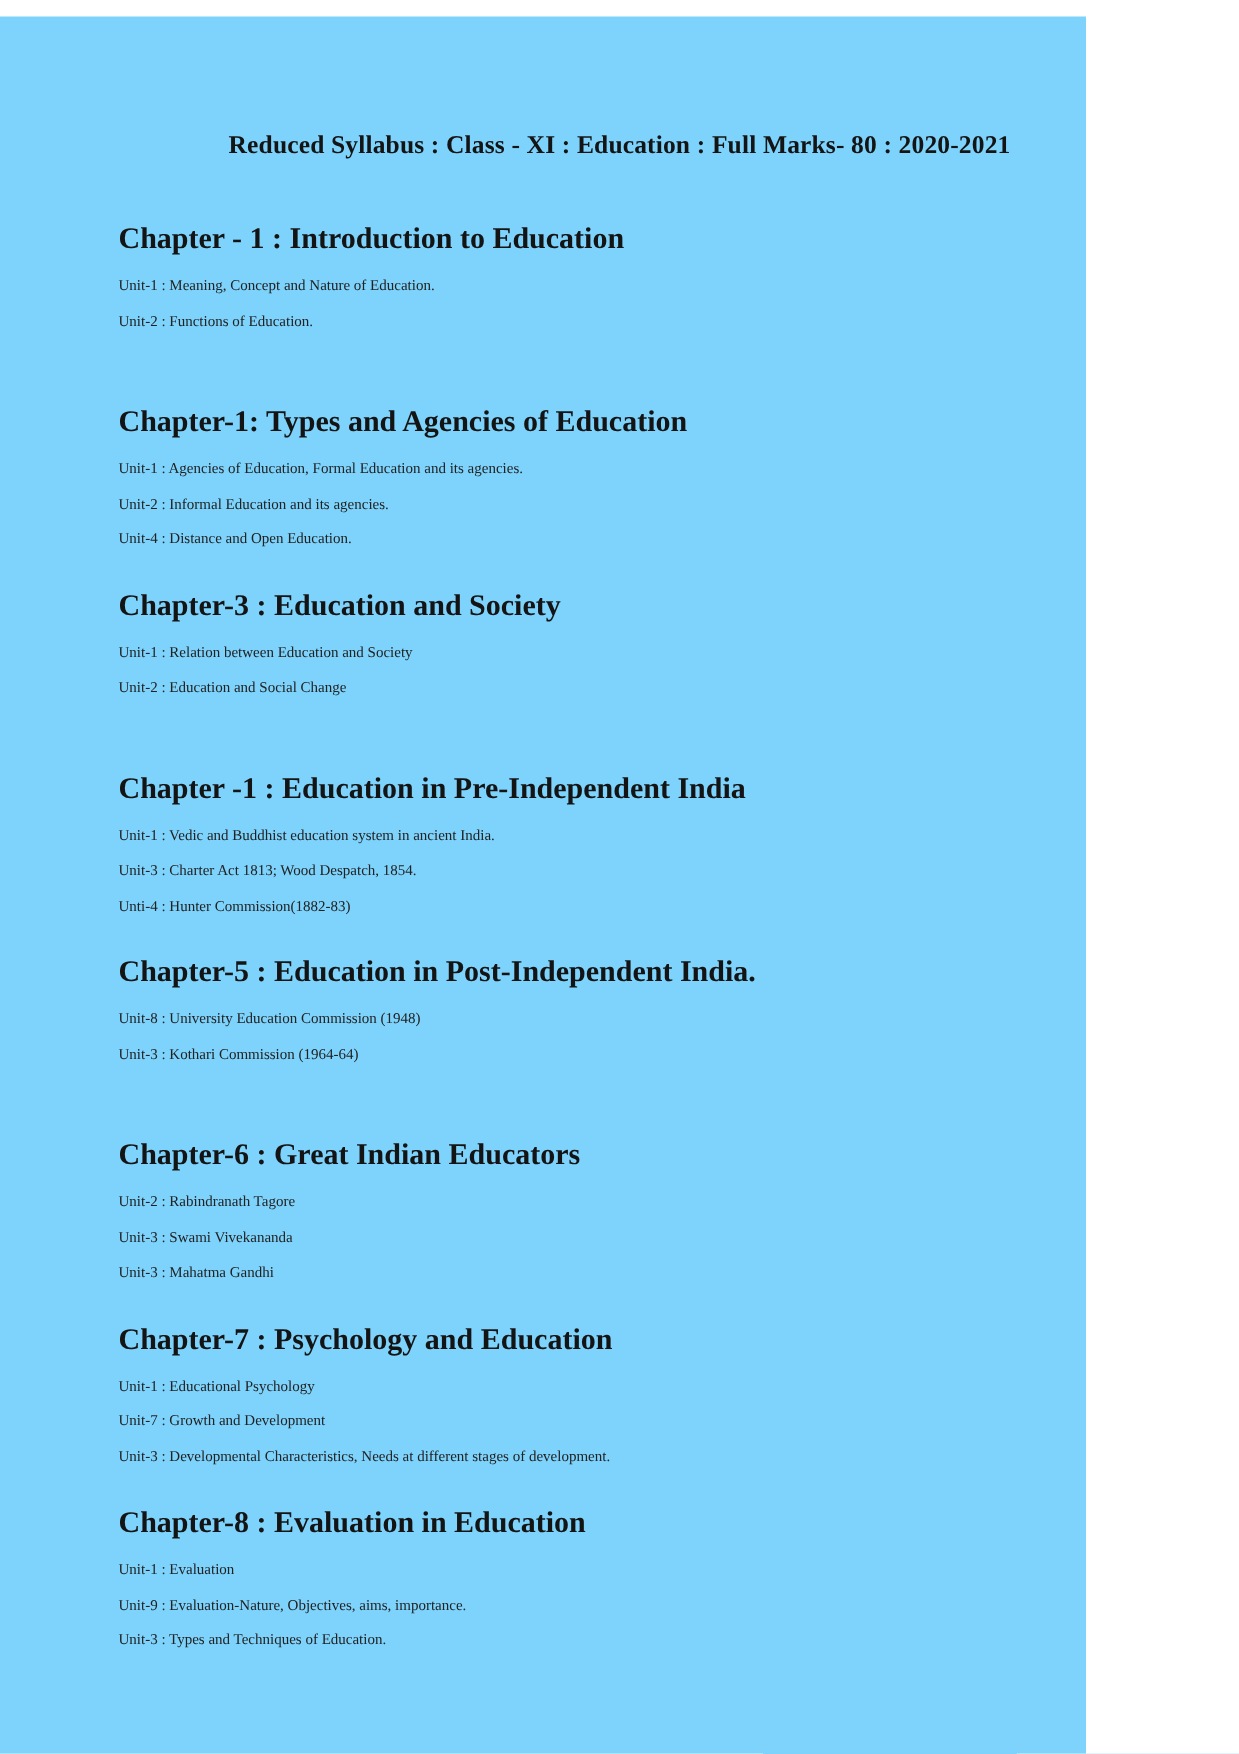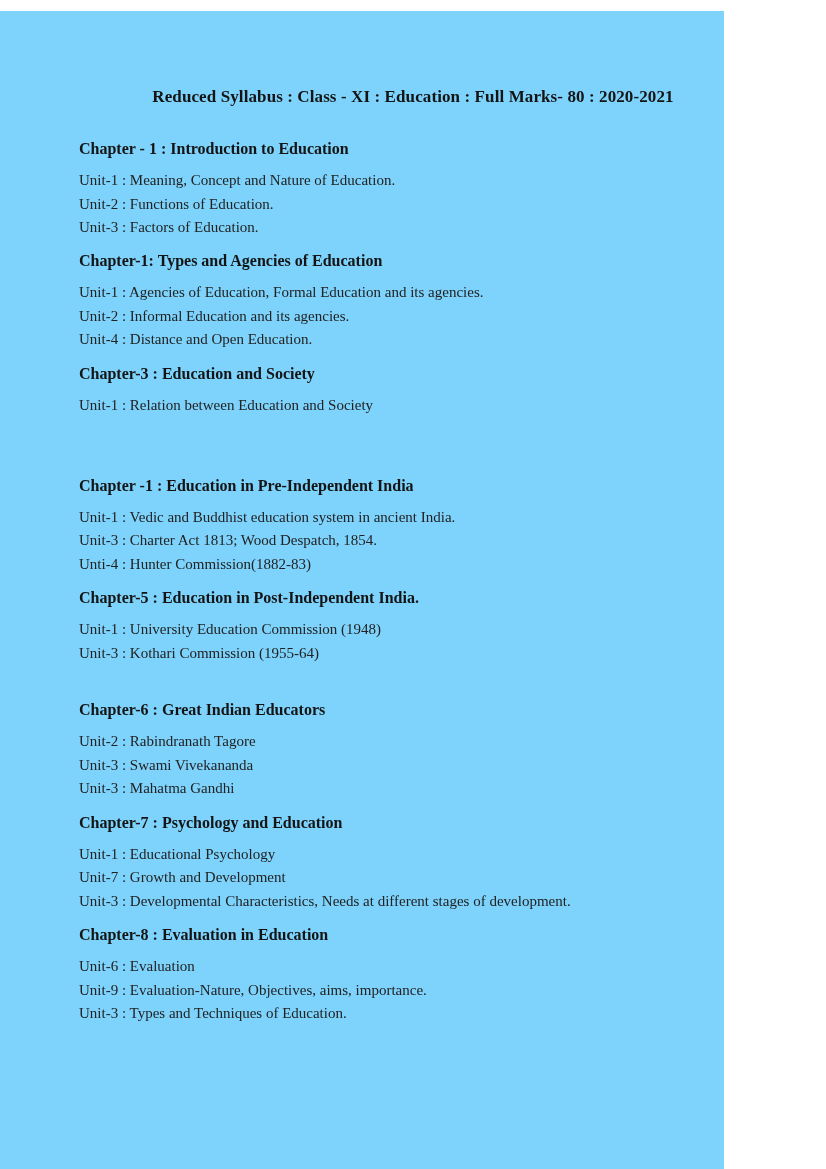--- a/index.html
+++ b/index.html
@@ -40,86 +40,86 @@
       left: 79px;
       top: 126px;
       width: 700px;
     }
     .chapter {
       margin: 0 0 0 0;
       height: 110.3px;
     }
     .chapter-heading {
       font-weight: bold;
-      font-size: 16px;
+      font-size: 20px;
       line-height: 20px;
       height: 20px;
-      margin: 2px 0 10px 0;
+      margin: 12px 0 10px 0;
       color: #141414;
     }
     .unit-list {
       list-style: none;
       margin: 0;
       padding: 0;
     }
     .unit {
-      font-size: 15px;
+      font-size: 10px;
       line-height: 23.5px;
       height: 23.5px;
       color: #222222;
       white-space: nowrap;
     }
   </style>
 </head>
 <body>
 
 <div class="page">
   <h1 class="doc-title">Reduced Syllabus : Class - XI : Education : Full Marks- 80 : 2020-2021</h1>
 
   <div class="chapters">
 
     <section class="chapter">
       <div class="chapter-heading">Chapter - 1 : Introduction to Education</div>
       <ul class="unit-list">
         <li class="unit">Unit-1 : Meaning, Concept and Nature of Education.</li>
         <li class="unit">Unit-2 : Functions of Education.</li>
-        <li class="unit">Unit-3 : Factors of Education.</li>
       </ul>
     </section>
 
     <section class="chapter">
       <div class="chapter-heading">Chapter-1: Types and Agencies of Education</div>
       <ul class="unit-list">
         <li class="unit">Unit-1 : Agencies of Education, Formal Education and its agencies.</li>
         <li class="unit">Unit-2 : Informal Education and its agencies.</li>
         <li class="unit">Unit-4 : Distance and Open Education.</li>
       </ul>
     </section>
 
     <section class="chapter">
       <div class="chapter-heading">Chapter-3 : Education and Society</div>
       <ul class="unit-list">
         <li class="unit">Unit-1 : Relation between Education and Society</li>
+        <li class="unit">Unit-2 : Education and Social Change</li>
       </ul>
     </section>
 
     <section class="chapter">
       <div class="chapter-heading">Chapter -1 : Education in Pre-Independent India</div>
       <ul class="unit-list">
         <li class="unit">Unit-1 : Vedic and Buddhist education system in ancient India.</li>
         <li class="unit">Unit-3 : Charter Act 1813; Wood Despatch, 1854.</li>
         <li class="unit">Unti-4 : Hunter Commission(1882-83)</li>
       </ul>
     </section>
 
     <section class="chapter">
       <div class="chapter-heading">Chapter-5 : Education in Post-Independent India.</div>
       <ul class="unit-list">
-        <li class="unit">Unit-1 : University Education Commission (1948)</li>
-        <li class="unit">Unit-3 : Kothari Commission (1955-64)</li>
+        <li class="unit">Unit-8 : University Education Commission (1948)</li>
+        <li class="unit">Unit-3 : Kothari Commission (1964-64)</li>
       </ul>
     </section>
 
     <section class="chapter">
       <div class="chapter-heading">Chapter-6 : Great Indian Educators</div>
       <ul class="unit-list">
         <li class="unit">Unit-2 : Rabindranath Tagore</li>
         <li class="unit">Unit-3 : Swami Vivekananda</li>
         <li class="unit">Unit-3 : Mahatma Gandhi</li>
       </ul>
@@ -130,20 +130,20 @@
       <ul class="unit-list">
         <li class="unit">Unit-1 : Educational Psychology</li>
         <li class="unit">Unit-7 : Growth and Development</li>
         <li class="unit">Unit-3 : Developmental Characteristics, Needs at different stages of development.</li>
       </ul>
     </section>
 
     <section class="chapter">
       <div class="chapter-heading">Chapter-8 : Evaluation in Education</div>
       <ul class="unit-list">
-        <li class="unit">Unit-6 : Evaluation</li>
+        <li class="unit">Unit-1 : Evaluation</li>
         <li class="unit">Unit-9 : Evaluation-Nature, Objectives, aims, importance.</li>
         <li class="unit">Unit-3 : Types and Techniques of Education.</li>
       </ul>
     </section>
 
   </div>
 </div>
 
 </body></html>

